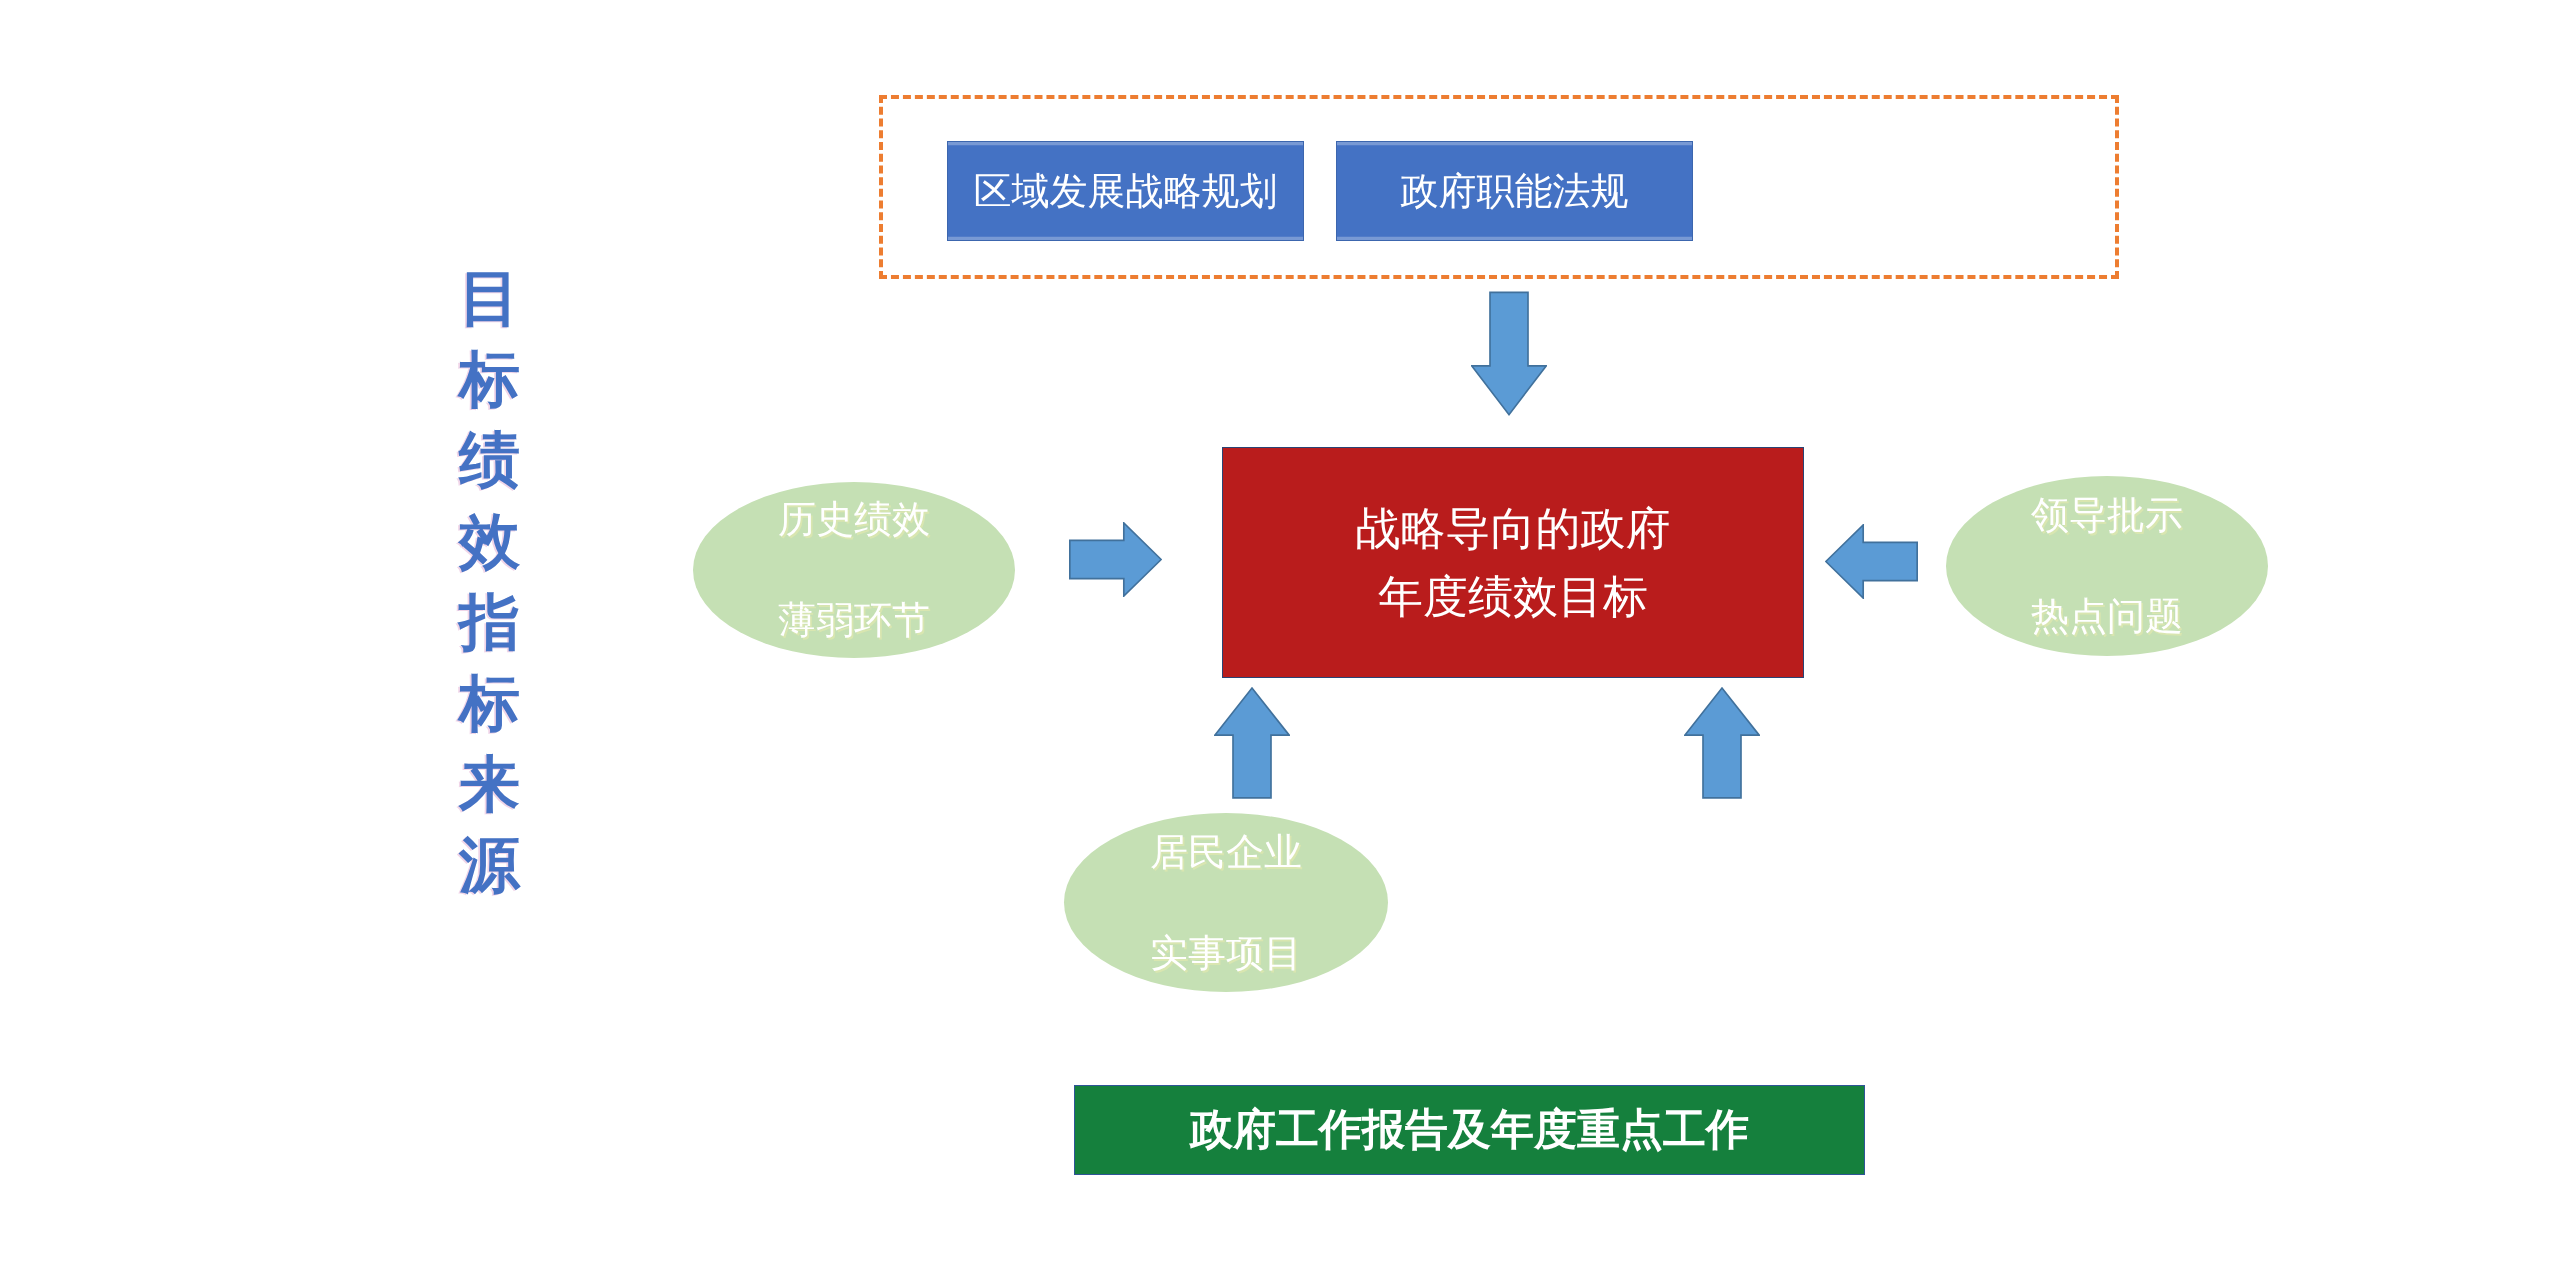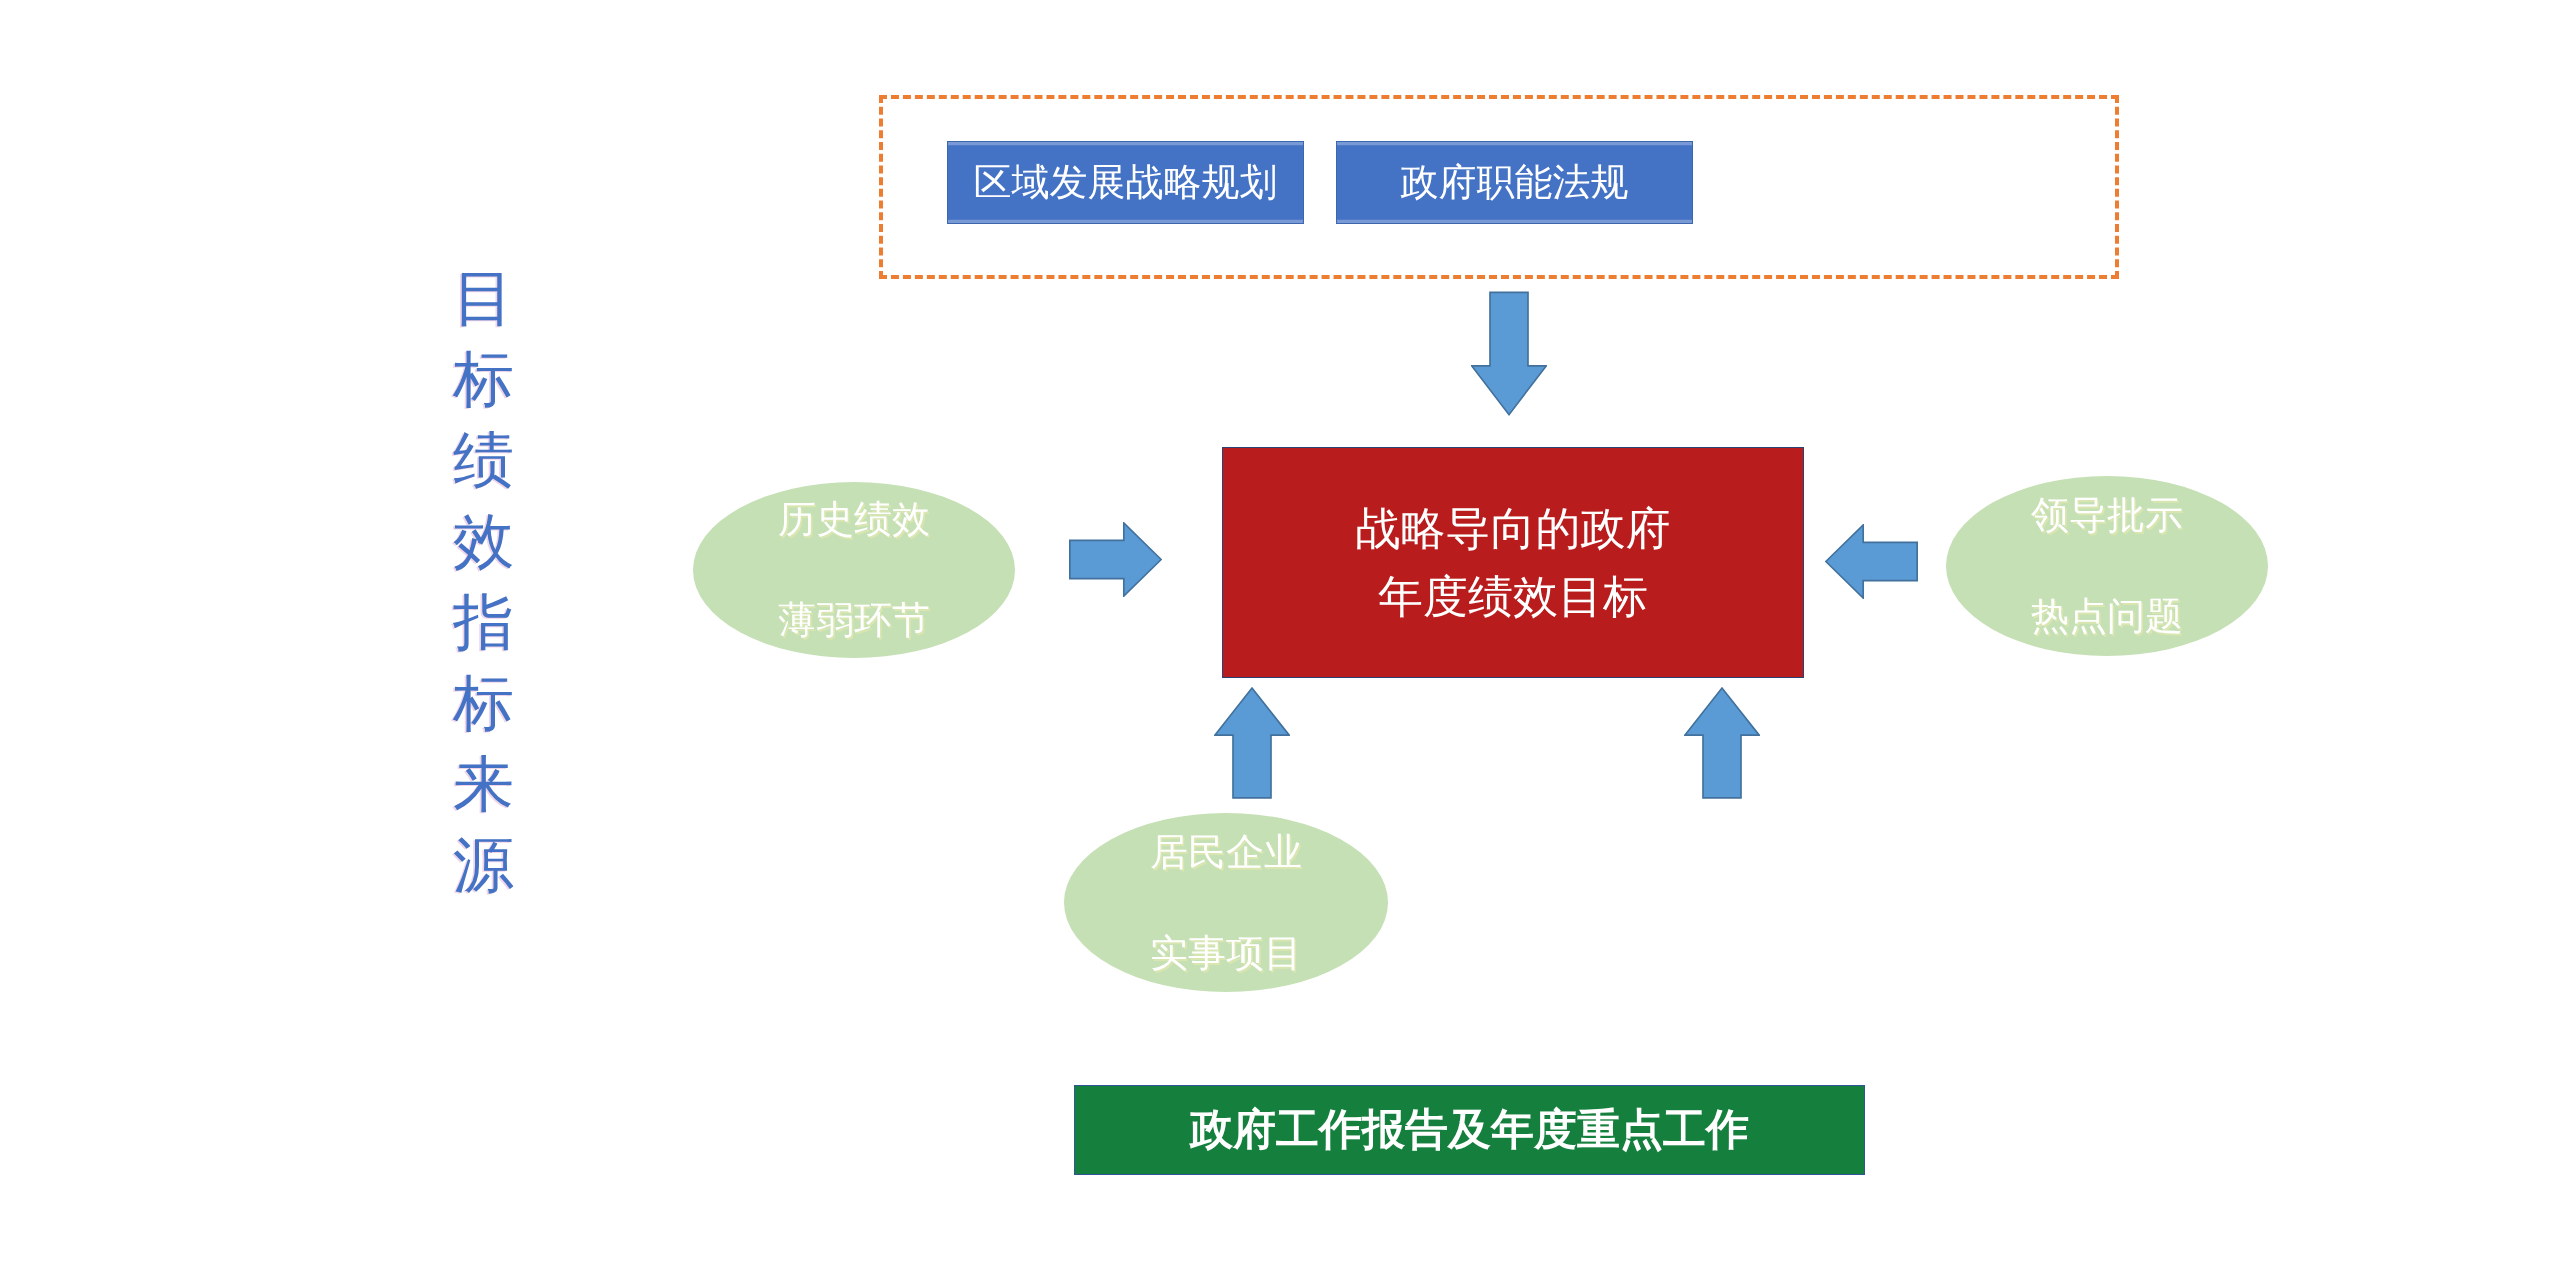--- a/index.html
+++ b/index.html
@@ -15,44 +15,44 @@
     overflow: hidden;
   }
 
   
   .vertical-title {
     position: absolute;
     left: 447px;
     top: 258px;
     width: 73px;
     font-size: 61px;
-    font-weight: 400;
+    font-weight: 700;
     line-height: 81px;
     color: #4472C4;
-    text-align: center;
+    text-align: right;
     word-break: break-all;
     text-shadow: -1.7px 0.8px 0 rgba(196,89,163,0.25);
   }
 
   
   .dashed-group {
     position: absolute;
     left: 879px;
     top: 95px;
     width: 1240px;
     height: 184px;
     border: 4.2px dashed #ED7D31;
     box-sizing: border-box;
   }
 
   
   .src-btn {
     position: absolute;
     top: 141px;
-    height: 83px;
+    height: 100px;
     background: #4472C4;
     border: 0.8px solid #3C66AE;
     box-sizing: border-box;
     box-shadow: inset 0 3.3px 0 rgba(255,255,255,0.28), inset 0 -3.3px 0 rgba(255,255,255,0.28);
     color: #ffffff;
     font-size: 38px;
     display: flex;
     align-items: center;
     justify-content: center;
     white-space: nowrap;

